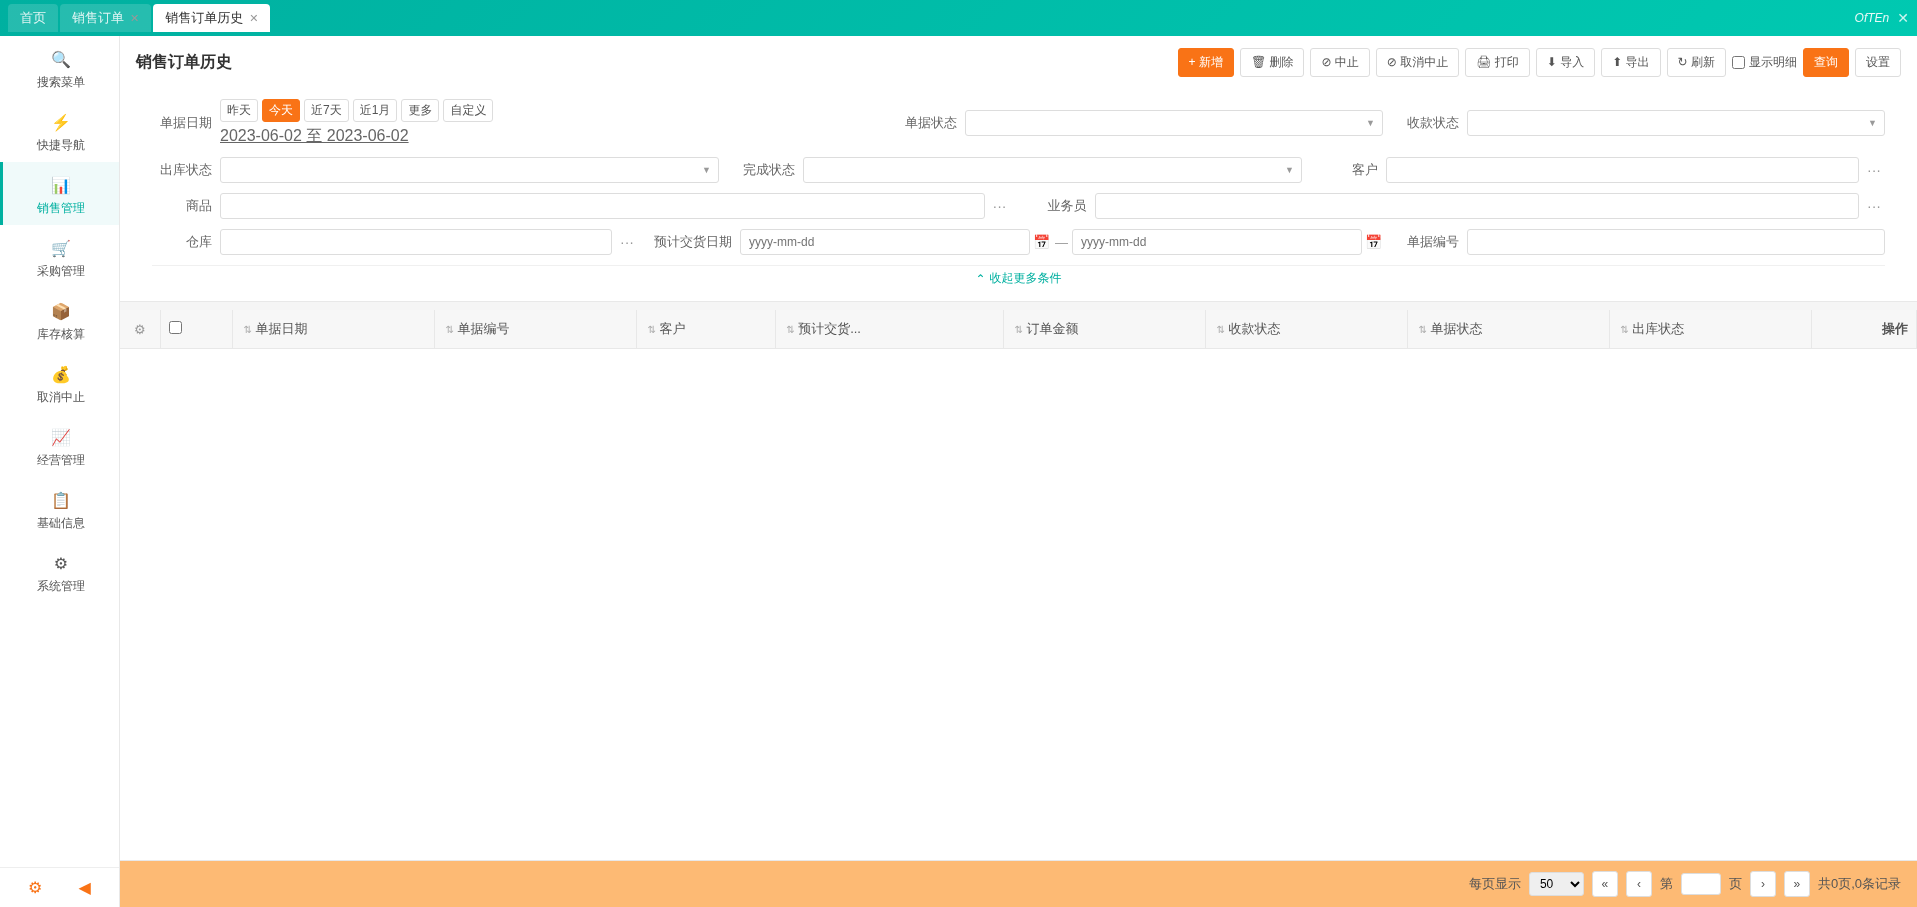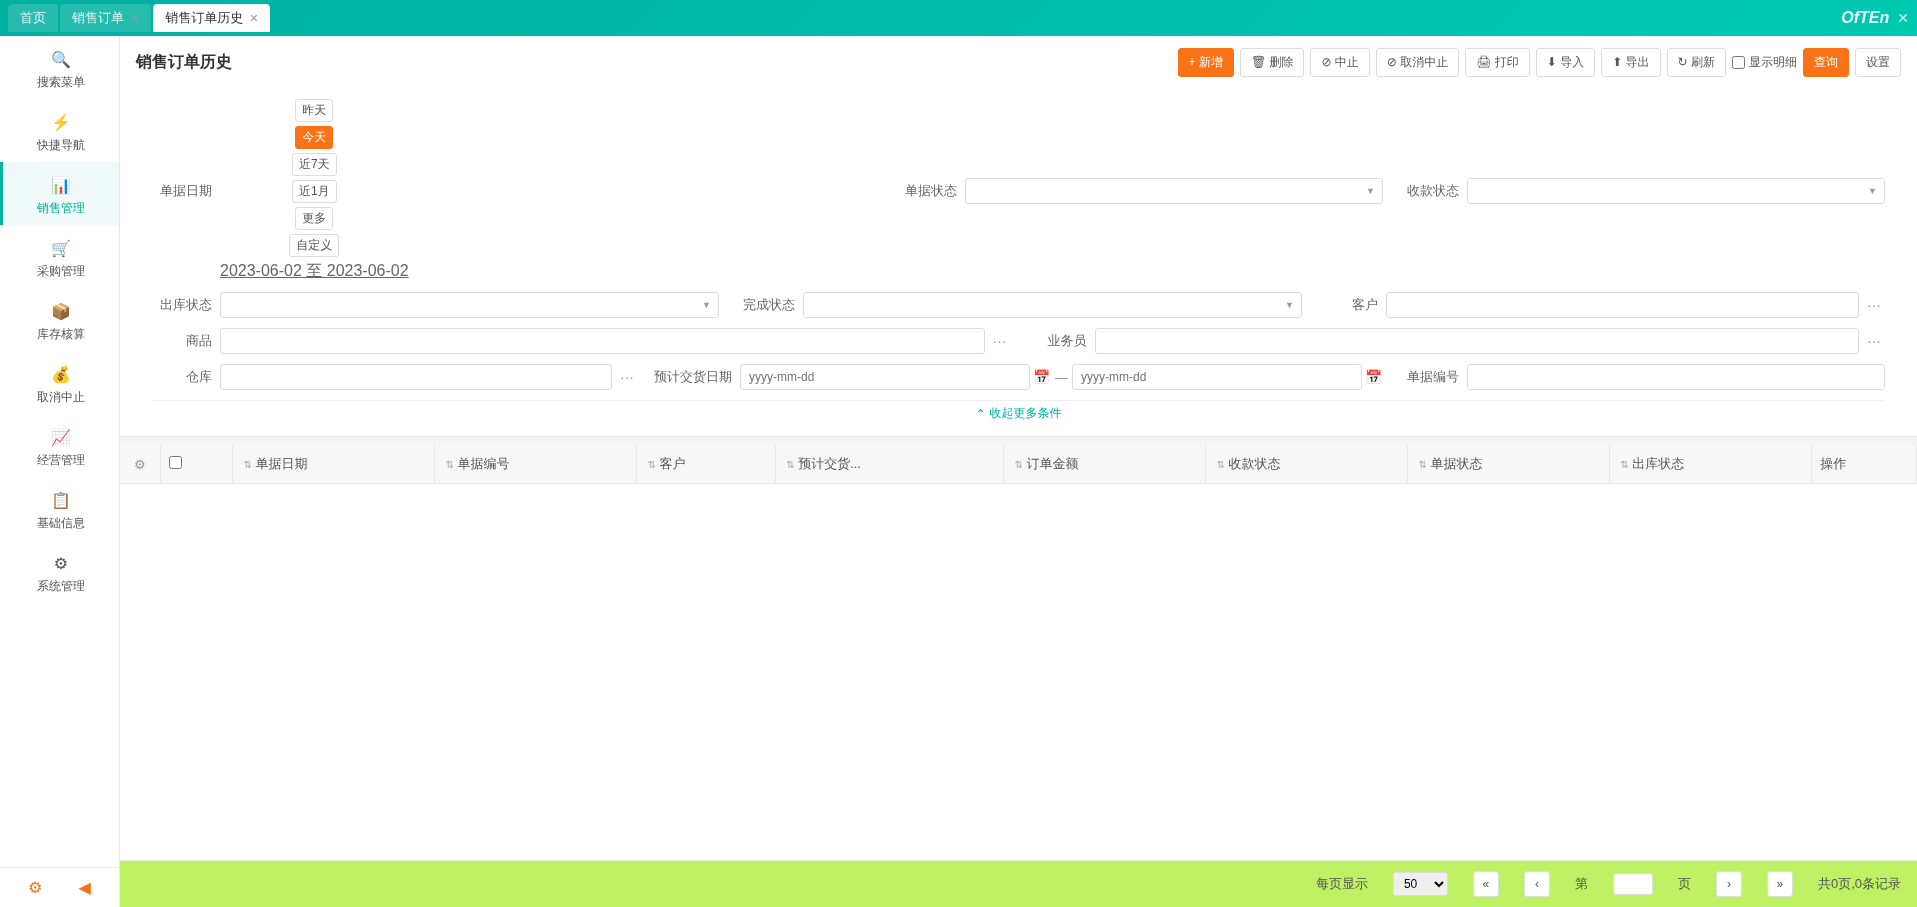--- a/index.html
+++ b/index.html
@@ -45,22 +45,22 @@
     .tab-item.active .close-icon { color: #999; }
     .top-bar-right {
       display: flex;
       align-items: center;
       gap: 8px;
       color: rgba(255,255,255,0.9);
       font-size: 12px;
     }
     .top-bar-right .often-label {
       font-style: italic;
-      font-size: 16px;
-      font-weight: bold;
+      font-size: 12px;
+      font-weight: normal;
     }
 
     
     .main-layout {
       display: flex;
       flex: 1;
       overflow: hidden;
     }
 
     
@@ -194,21 +194,20 @@
     .filter-control {
       flex: 1;
       display: flex;
       align-items: center;
       gap: 4px;
     }
     .date-range-group {
       display: flex;
       align-items: center;
       gap: 4px;
-      flex-direction: column;
     }
     .date-btn {
       padding: 2px 6px;
       border: 1px solid #ddd;
       border-radius: 3px;
       cursor: pointer;
       font-size: 12px;
       background: #fff;
       color: #555;
     }
@@ -343,27 +342,27 @@
       font-size: 13px;
       gap: 16px;
     }
     .empty-icon {
       width: 100px;
       height: 100px;
     }
 
     
     .pagination-bar {
-      background: #bef264;
+      background: #fdba74;
       border-top: 1px solid #e8e8e8;
       padding: 10px 16px;
       display: flex;
       align-items: center;
       justify-content: flex-end;
-      gap: 25px;
+      gap: 8px;
       font-size: 13px;
       color: #555;
       flex-shrink: 0;
     }
     .page-size-select {
       border: 1px solid #ddd;
       border-radius: 3px;
       padding: 3px 6px;
       font-size: 12px;
       cursor: pointer;
@@ -604,21 +603,21 @@
           <th><span style="cursor:pointer;color:#999;">⚙</span></th>
               <th><input type="checkbox" style=""></th>
               <th><span class="sort-icon">⇅</span> 单据日期</th>
               <th><span class="sort-icon">⇅</span> 单据编号</th>
               <th><span class="sort-icon">⇅</span> 客户</th>
               <th><span class="sort-icon">⇅</span> 预计交货...</th>
               <th><span class="sort-icon">⇅</span> 订单金额</th>
               <th><span class="sort-icon">⇅</span> 收款状态</th>
               <th><span class="sort-icon">⇅</span> 单据状态</th>
               <th><span class="sort-icon">⇅</span> 出库状态</th>
-              <th style="text-align: left;">操作</th>
+              <th style="text-align: right; font-weight: bold;">操作</th>
             </tr>
         </thead>
         <tbody id="table-body">
         </tbody>
       </table>
     </div>
 
     <div class="pagination-bar">
       <span>每页显示</span>
       <select class="page-size-select" id="page-size-select"><option value="10">10</option><option value="20">20</option><option value="50" selected="">50</option><option value="100">100</option></select>

